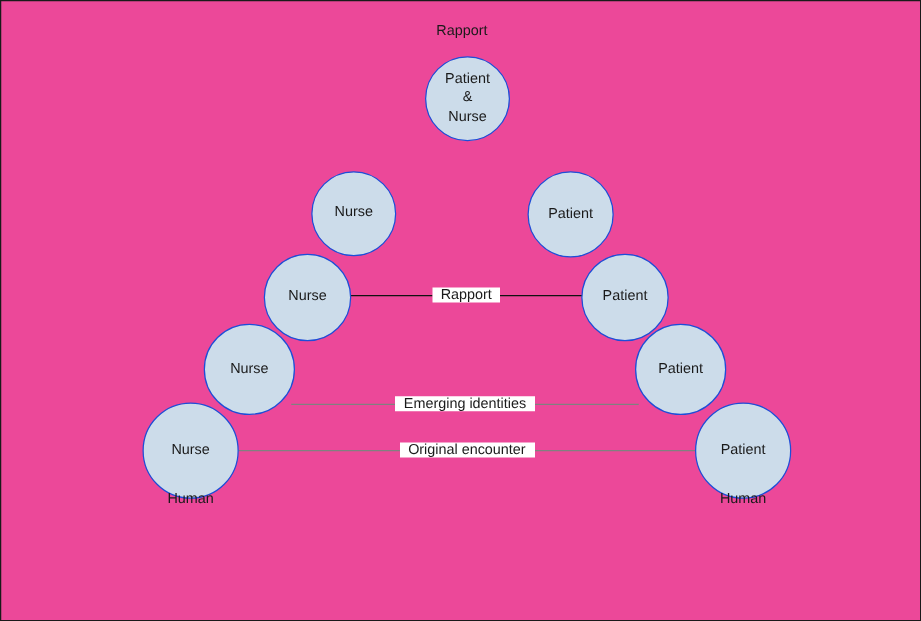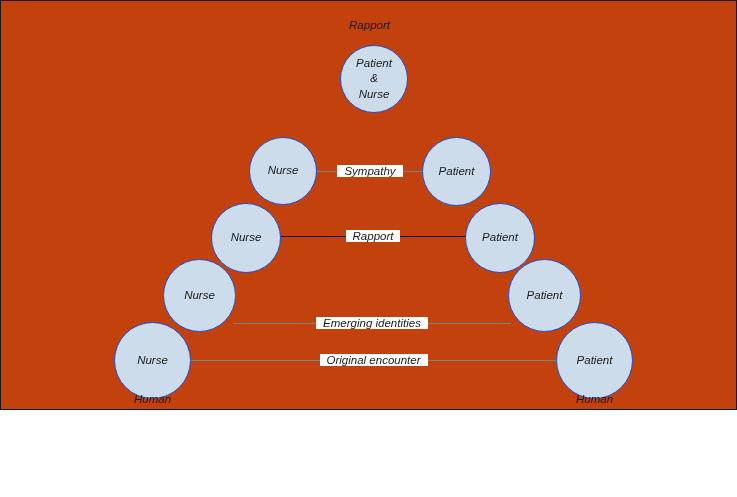--- a/index.html
+++ b/index.html
@@ -7,26 +7,25 @@
     margin: 0;
     padding: 0;
     background: #ffffff;
   }
   body {
     font-family: "Liberation Sans", "DejaVu Sans", sans-serif;
   }
   #figure-frame {
     position: relative;
     width: 737px;
-    height: 410px;
+    height: 497px;
     box-sizing: border-box;
     border: 1px solid #1a1a1a;
-    background: #c2410c;
+    background: #ec4899;
     overflow: hidden;
-    font-style: italic;
   }
   #diagram-canvas {
     position: absolute;
     inset: 0;
     width: 100%;
     height: 100%;
   }
   .node {
     position: absolute;
     box-sizing: border-box;
@@ -87,25 +86,20 @@
 
     <div class="node" style="left:339px; top:44px; width:68px; height:68px;">
       <span class="node-line">Patient</span>
       <span class="node-line">&amp;</span>
       <span class="node-line">Nurse</span>
     </div>
 
     <div class="node" style="left:248px; top:136px; width:68px; height:68px;">
       <span class="node-line">Nurse</span>
     </div>
-    <div class="connector" style="left:312px; top:155px; width:114px; height:30px;">
-      <span class="rule"></span>
-      <span class="edge-label">Sympathy</span>
-      <span class="rule"></span>
-    </div>
     <div class="node" style="left:421px; top:136px; width:69px; height:69px;">
       <span class="node-line">Patient</span>
     </div>
 
     <div class="node" style="left:210px; top:202px; width:70px; height:70px;">
       <span class="node-line">Nurse</span>
     </div>
     <div class="connector strong" style="left:277px; top:222px; width:190px; height:26px;">
       <span class="rule"></span>
       <span class="edge-label">Rapport</span>

